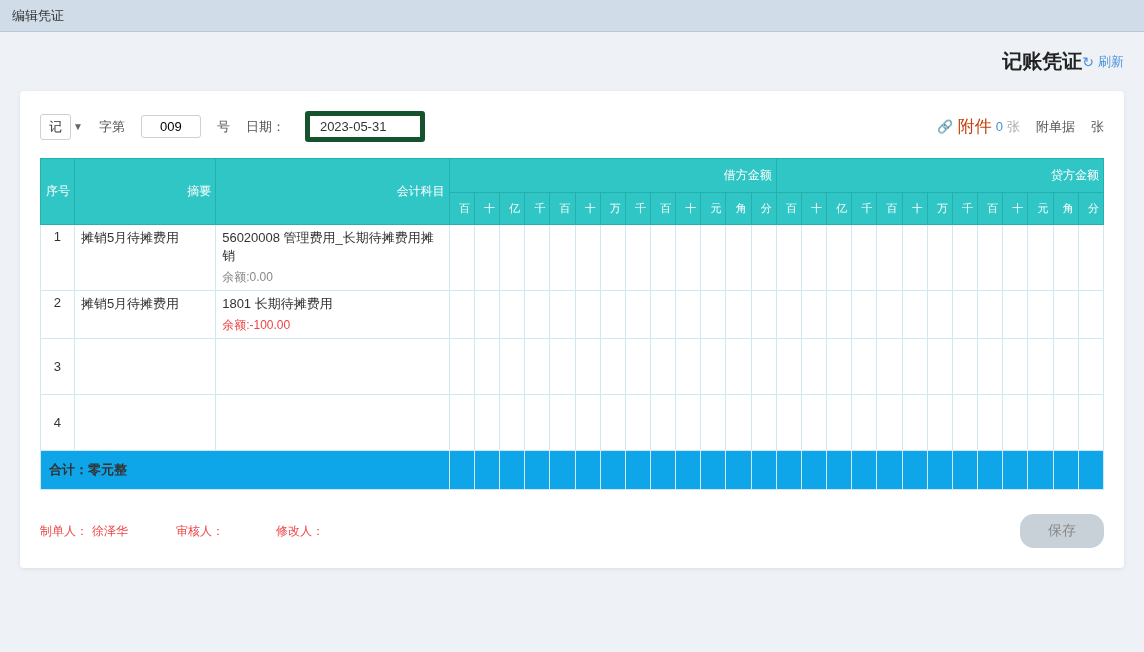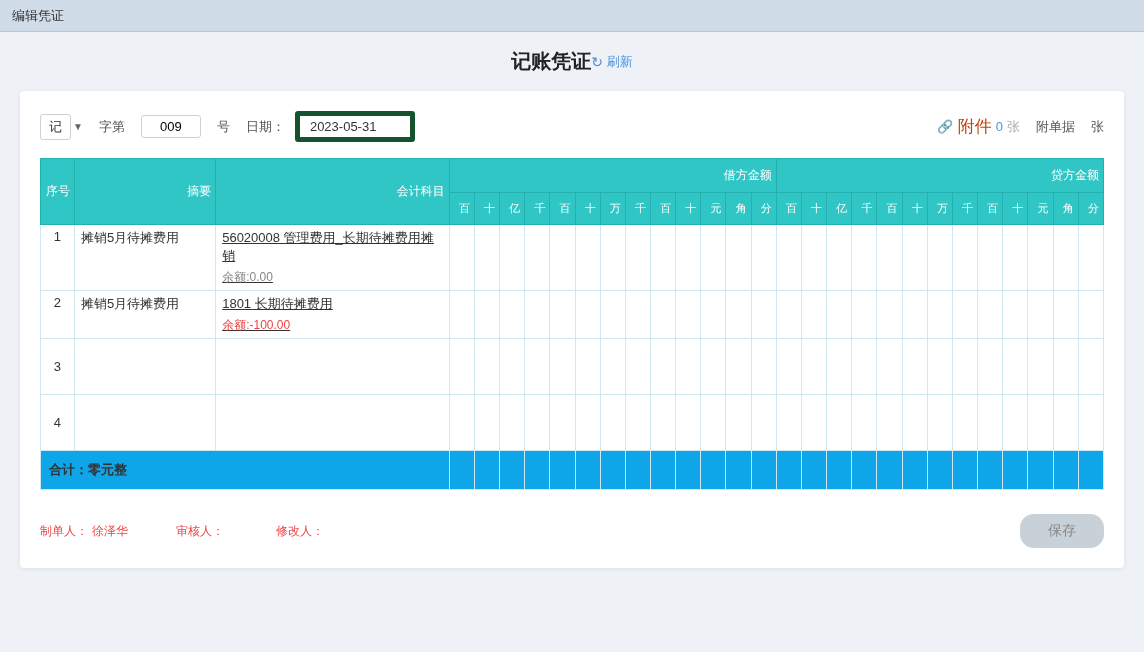--- a/index.html
+++ b/index.html
@@ -22,21 +22,21 @@
       border-bottom: 1px solid #b8c8d8;
     }
     .main-content {
       background: #eef2f7;
       padding: 16px 20px;
       height: calc(652px - 32px);
       overflow: auto;
     }
     .page-header {
       display: flex;
-      justify-content: center;
+      justify-content: flex-end;
       align-items: center;
       margin-bottom: 16px;
     }
     .page-title {
       font-size: 20px;
       font-weight: bold;
       color: #222;
     }
     .refresh-btn {
       display: flex;
@@ -57,21 +57,21 @@
     .form-row {
       display: flex;
       align-items: center;
       gap: 16px;
       margin-bottom: 16px;
       flex-wrap: wrap;
     }
     .form-group {
       display: flex;
       align-items: center;
-      gap: 10px;
+      gap: 20px;
       justify-content: flex-end;
     }
     .form-label {
       color: #555;
       font-size: 13px;
     }
     .voucher-type {
       display: flex;
       align-items: center;
       gap: 2px;
@@ -179,21 +179,20 @@
     }
     .summary-cell {
       font-size: 13px;
       color: #333;
       padding: 6px;
     }
     .account-cell {
       font-size: 13px;
       color: #333;
       padding: 6px;
-      text-decoration: underline;
     }
     .balance-text {
       font-size: 12px;
       color: #888;
       margin-top: 4px;
     }
     .balance-negative {
       color: #e44;
     }
     .amount-cell {

